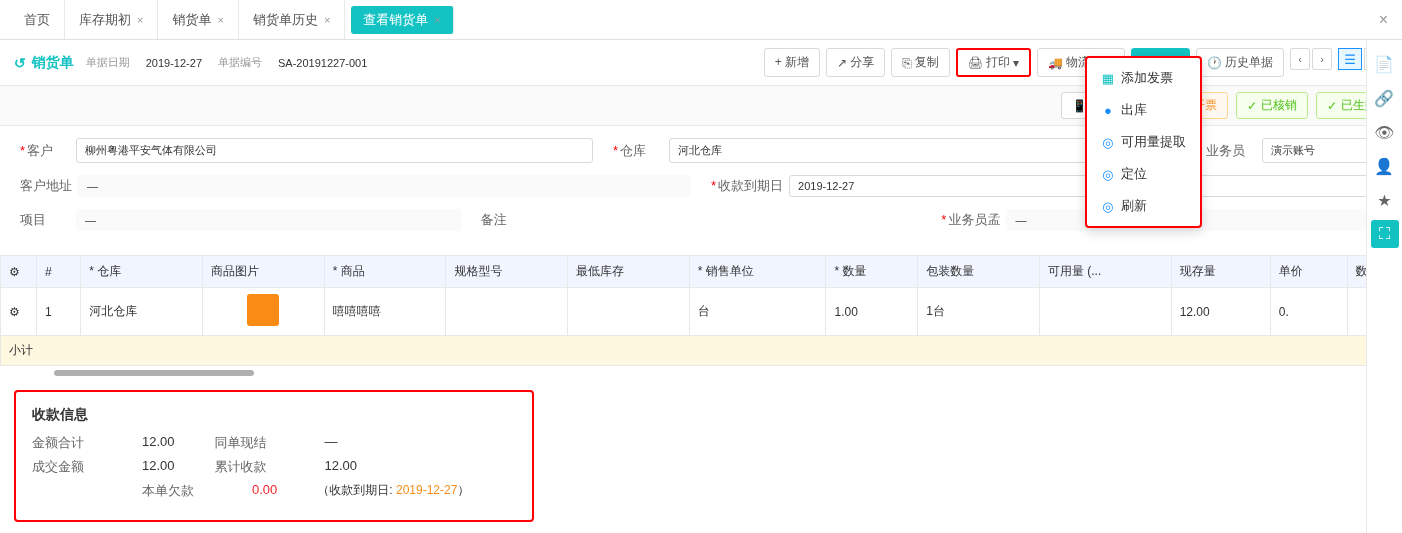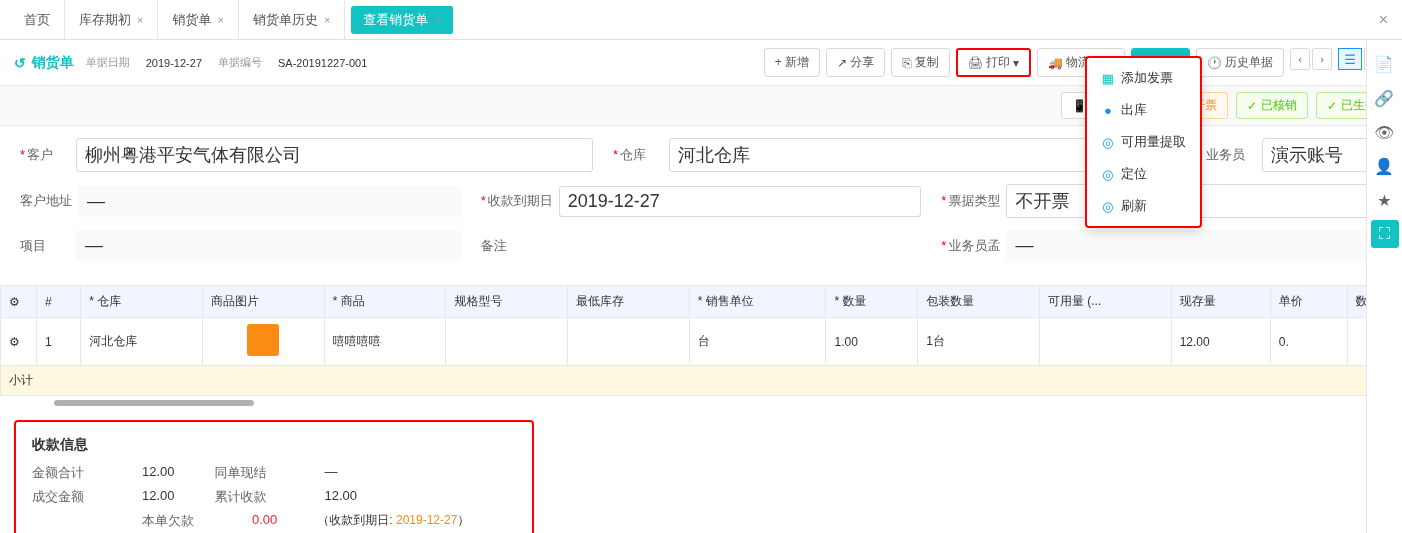--- a/index.html
+++ b/index.html
@@ -92,21 +92,21 @@
     .form-row {
       display: flex; align-items: center; margin-bottom: 12px; gap: 20px;
     }
     .form-field {
       display: flex; align-items: center; gap: 6px; flex: 1;
     }
     .field-label { color: #666; white-space: nowrap; min-width: 50px; }
     .field-label.required::before { content: '*'; color: red; margin-right: 2px; }
     .field-value {
       flex: 1; padding: 4px 8px; border: 1px solid #d9d9d9; border-radius: 3px;
-      background: #fff; font-size: 18px; min-width: 120px;
+      background: #fff; font-size: 11px; min-width: 120px;
     }
     .field-value.readonly { background: #fafafa; border-color: transparent; }
     .staff-field { display: flex; align-items: center; gap: 6px; }
 
     
     .data-table {
       width: 100%; border-collapse: collapse; font-size: 12px;
       margin: 0;
     }
     .data-table th {
@@ -302,24 +302,20 @@
       </div>
     </div>
     <div class="form-row">
       <div class="form-field">
         <span class="field-label">客户地址</span>
         <span class="field-value readonly">—</span>
       </div>
       <div class="form-field">
         <span class="field-label required">收款到期日</span>
         <span class="field-value">2019-12-27</span>
-      </div>
-      <div class="form-field">
-        <span class="field-label required">票据类型</span>
-        <span class="field-value">不开票</span>
       </div>
     </div>
     <div class="form-row">
       <div class="form-field">
         <span class="field-label">项目</span>
         <span class="field-value readonly">—</span>
       </div>
       <div class="form-field">
         <span class="field-label">备注</span>
       </div>

